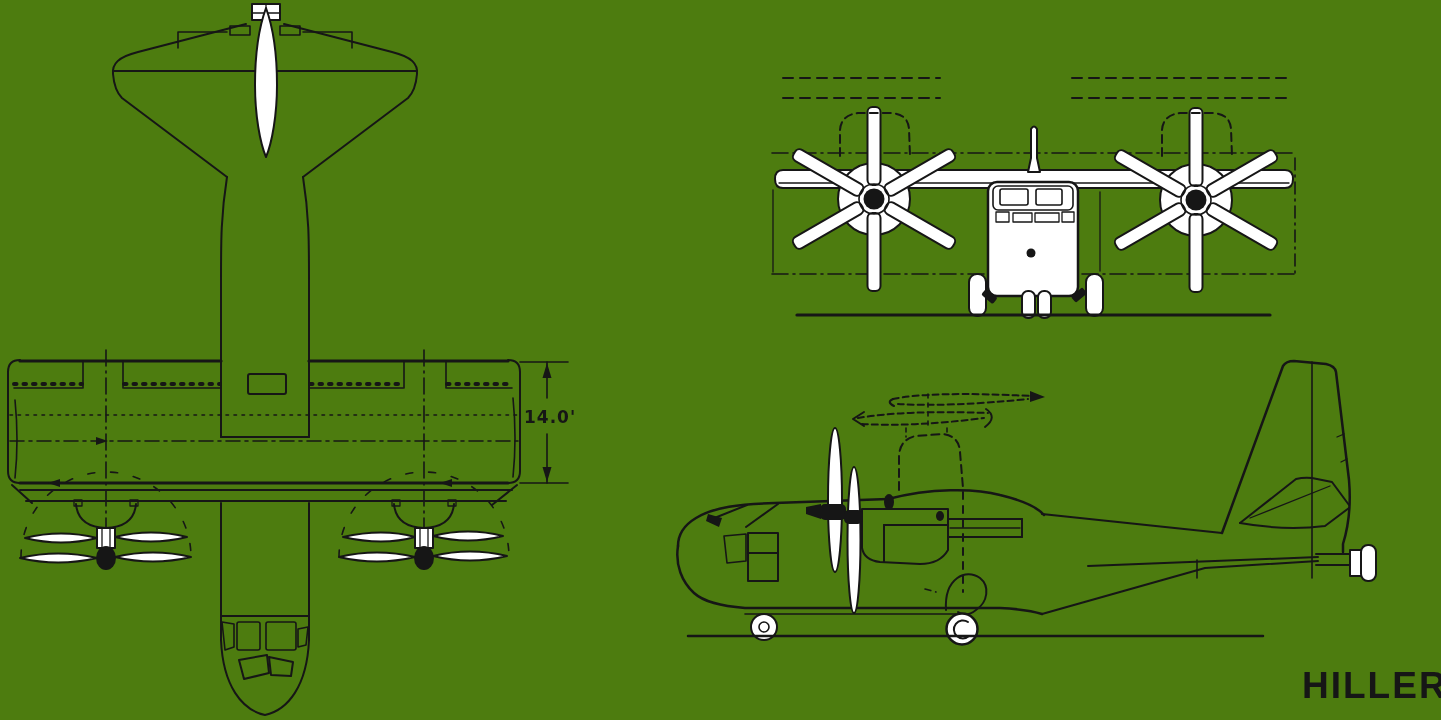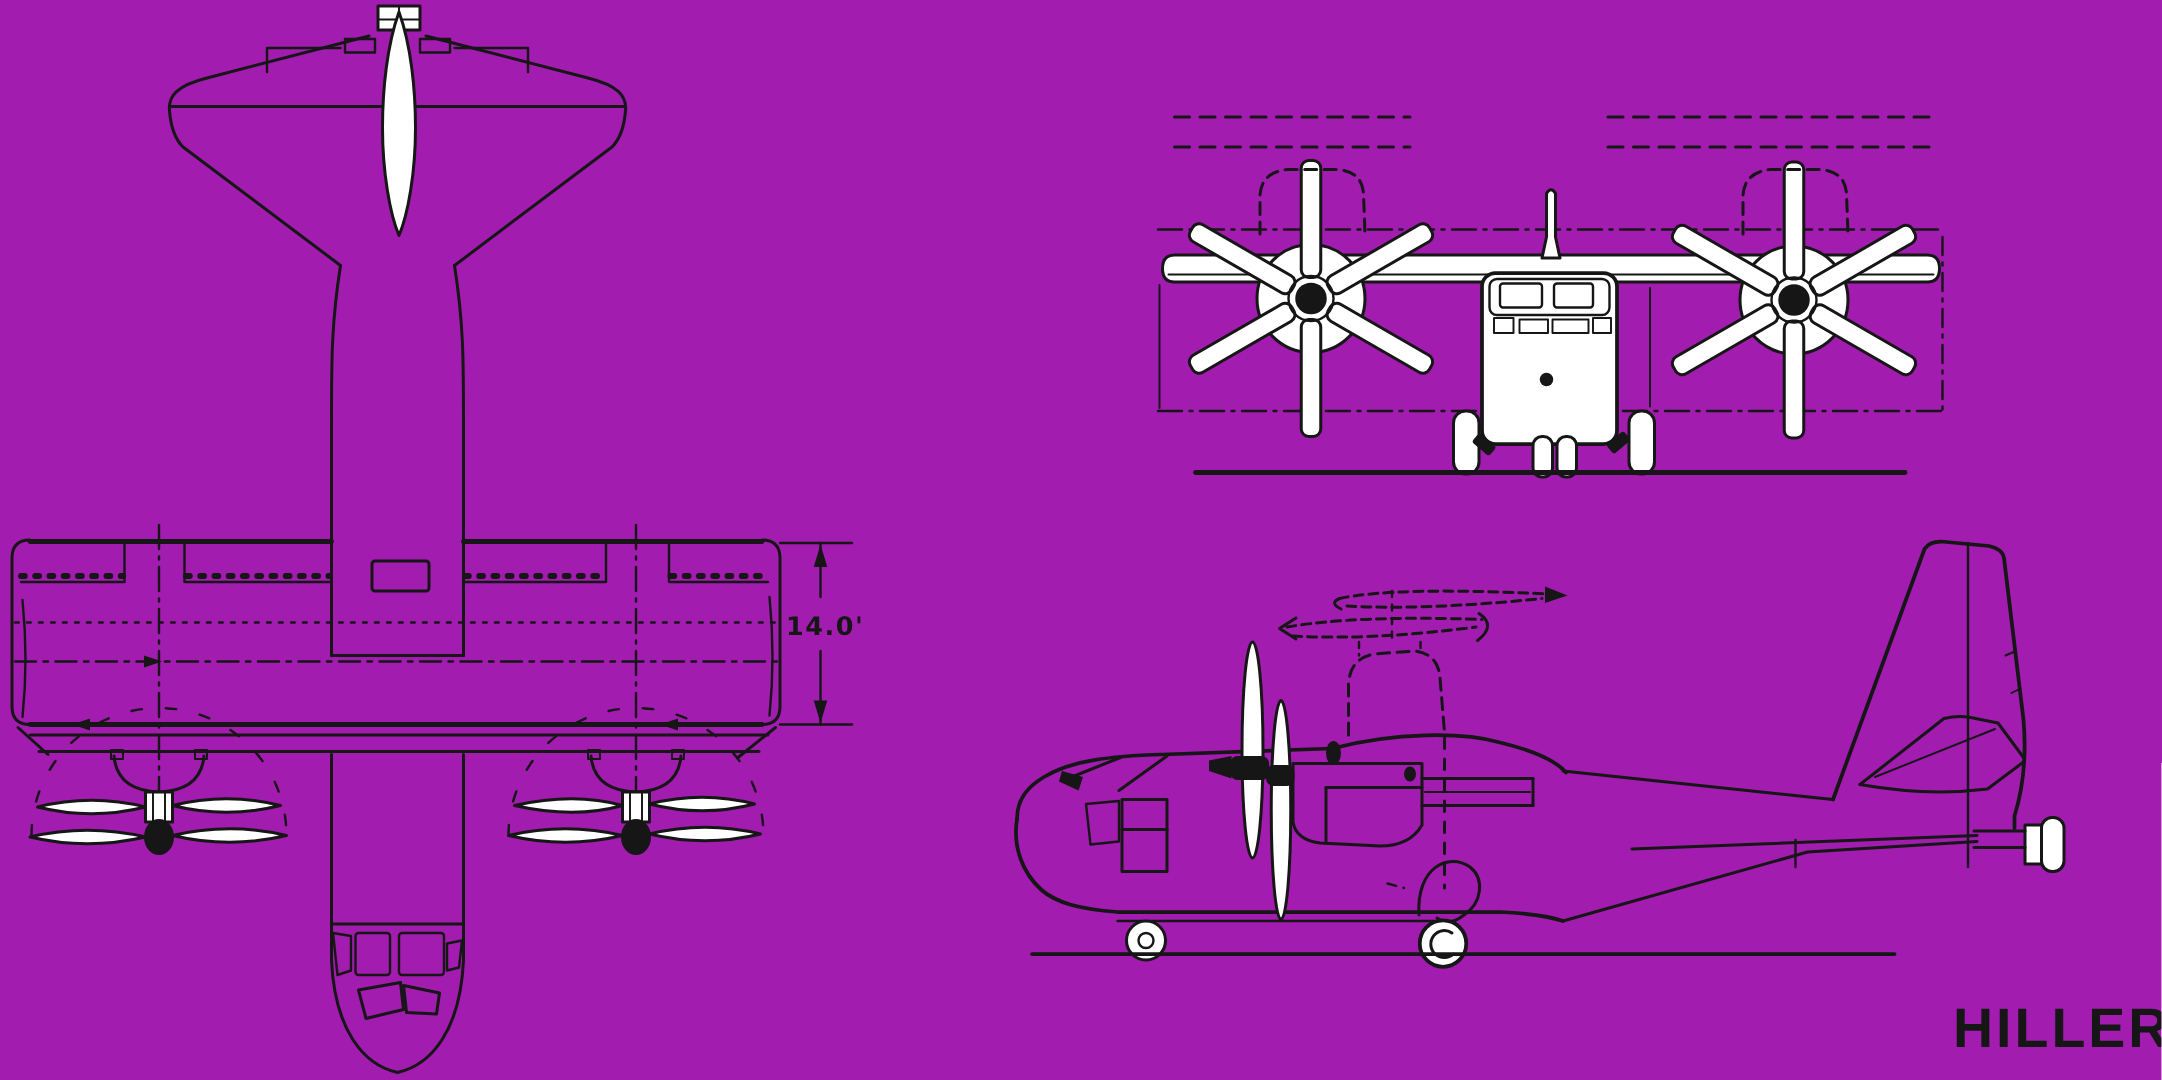--- a/index.html
+++ b/index.html
@@ -1,16 +1,16 @@
 <!DOCTYPE html>
 <html><head>
 <meta charset="utf-8">
 <style>
   html,body{margin:0;padding:0;background:#ffffff;}
-  .canvas{position:relative;width:1441px;height:720px;background:#a21caf;overflow:hidden;
+  .canvas{position:relative;width:1441px;height:720px;background:#4d7c0f;overflow:hidden;
           font-family:"Liberation Sans", sans-serif;}
   svg{display:block}
   svg path, svg line, svg rect, svg circle, svg ellipse, svg polyline{
       stroke:#161616; fill:none; stroke-linecap:round; stroke-linejoin:round;}
   .f{fill:#161616;stroke:none}
   .w{fill:#ffffff}
   .t1{stroke-width:1.3}.t15{stroke-width:1.6}.t2{stroke-width:2}
   .t25{stroke-width:2.5}.t3{stroke-width:3.2}
   .dim-text{font-family:"DejaVu Sans", sans-serif;font-weight:bold;font-size:17px;letter-spacing:1px;}
   .brand-text{font-family:"Liberation Sans", sans-serif;font-weight:700;font-size:37px;letter-spacing:2px;}

